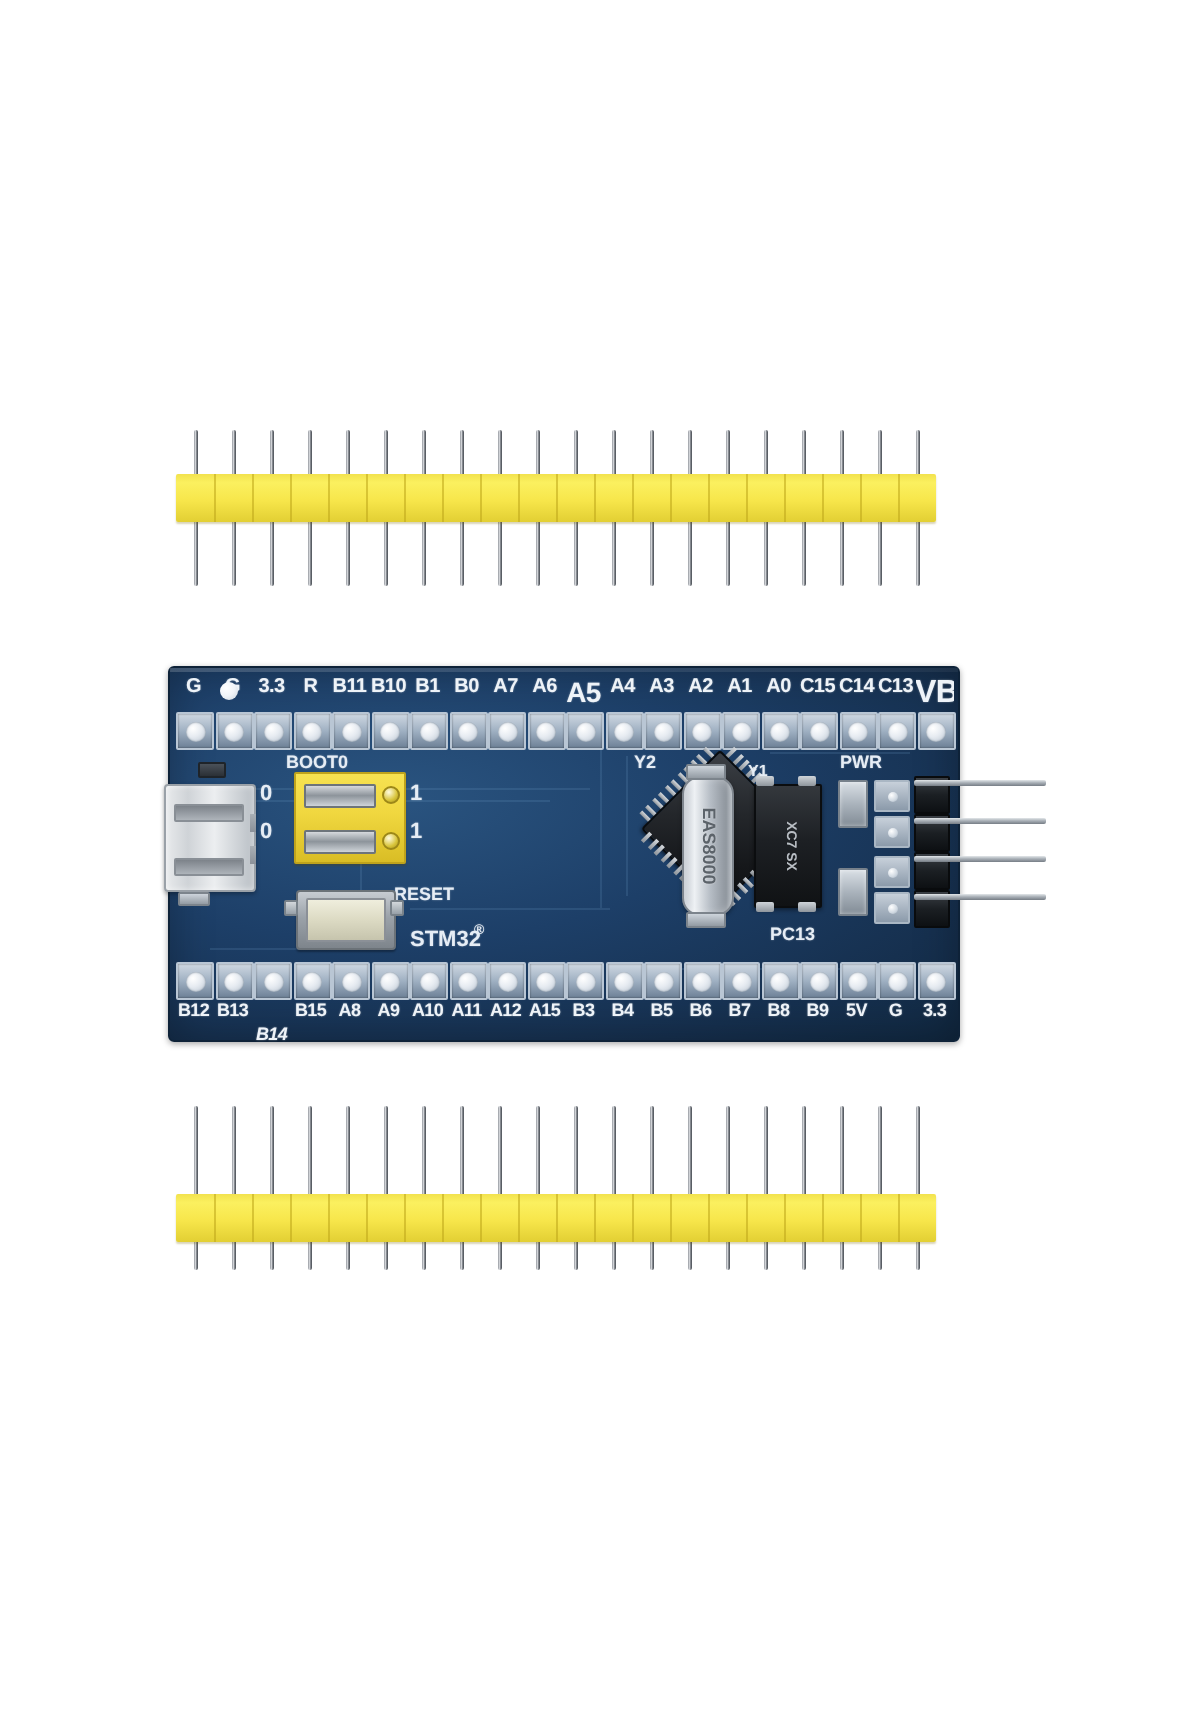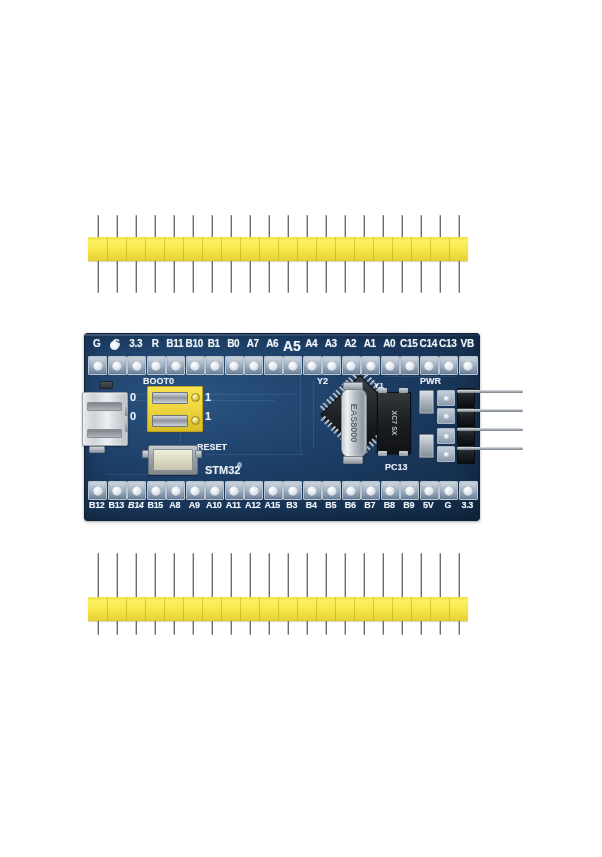--- a/index.html
+++ b/index.html
@@ -324,21 +324,21 @@
         <div class="silk" style="position: absolute; left: 175.5px; top: 0px; width: 19.5px; font-size: 10px;">A6</div>
         <div class="silk" style="position: absolute; left: 195px; top: 0px; width: 19.5px; font-size: 14px;">A5</div>
         <div class="silk" style="position: absolute; left: 214.5px; top: 0px; width: 19.5px; font-size: 10px;">A4</div>
         <div class="silk" style="position: absolute; left: 234px; top: 0px; width: 19.5px; font-size: 10px;">A3</div>
         <div class="silk" style="position: absolute; left: 253.5px; top: 0px; width: 19.5px; font-size: 10px;">A2</div>
         <div class="silk" style="position: absolute; left: 273px; top: 0px; width: 19.5px; font-size: 10px;">A1</div>
         <div class="silk" style="position: absolute; left: 292.5px; top: 0px; width: 19.5px; font-size: 10px;">A0</div>
         <div class="silk" style="position: absolute; left: 312px; top: 0px; width: 19.5px; font-size: 10px;">C15</div>
         <div class="silk" style="position: absolute; left: 331.5px; top: 0px; width: 19.5px; font-size: 10px;">C14</div>
         <div class="silk" style="position: absolute; left: 351px; top: 0px; width: 19.5px; font-size: 10px;">C13</div>
-        <div class="silk" style="position: absolute; left: 370.5px; top: 0px; width: 19.5px; font-size: 10px;">VB</div>
+        <div class="silk" style="position: absolute; left: 370.5px; top: 0px; width: 19.5px; font-size: 16px;">VB</div>
       </div>
     <div class="gnd-dot" style="left:25px; top:7px; width:9px; height:9px;"></div>
 
     <div class="pad-row" id="top-pads" style="left:2px; top:22px; width:390px; height:17px;">
         <div class="pad" style="position: absolute; left: 1.2px; top: 0px; width: 16.9px; height: 17px;">
           <i style="width: 10px; height: 10px;"></i>
         </div>
         <div class="pad" style="position: absolute; left: 20.7px; top: 0px; width: 16.9px; height: 17px;">
           <i style="width: 10px; height: 10px;"></i>
         </div>
@@ -586,21 +586,21 @@
           <i style="width: 10px; height: 10px;"></i>
         </div>
         <div class="pad" style="position: absolute; left: 371.7px; top: 0px; width: 16.9px; height: 17px;">
           <i style="width: 10px; height: 10px;"></i>
         </div>
       </div>
 
     <div class="label-row" id="bottom-labels" style="left:2px; top:167px; width:390px; height:13px;">
         <div class="silk" style="position: absolute; left: 0px; top: 0px; width: 19.5px; font-size: 9px;">B12</div>
         <div class="silk" style="position: absolute; left: 19.5px; top: 0px; width: 19.5px; font-size: 9px;">B13</div>
-        <div class="silk" style="position: absolute; left: 39px; top: 0px; width: 19.5px; font-size: 9px; font-style: italic;">B14</div>
+        <div class="silk" style="position: absolute; left: 39px; top: 12px; width: 19.5px; font-size: 9px; font-style: italic;">B14</div>
         <div class="silk" style="position: absolute; left: 58.5px; top: 0px; width: 19.5px; font-size: 9px;">B15</div>
         <div class="silk" style="position: absolute; left: 78px; top: 0px; width: 19.5px; font-size: 9px;">A8</div>
         <div class="silk" style="position: absolute; left: 97.5px; top: 0px; width: 19.5px; font-size: 9px;">A9</div>
         <div class="silk" style="position: absolute; left: 117px; top: 0px; width: 19.5px; font-size: 9px;">A10</div>
         <div class="silk" style="position: absolute; left: 136.5px; top: 0px; width: 19.5px; font-size: 9px;">A11</div>
         <div class="silk" style="position: absolute; left: 156px; top: 0px; width: 19.5px; font-size: 9px;">A12</div>
         <div class="silk" style="position: absolute; left: 175.5px; top: 0px; width: 19.5px; font-size: 9px;">A15</div>
         <div class="silk" style="position: absolute; left: 195px; top: 0px; width: 19.5px; font-size: 9px;">B3</div>
         <div class="silk" style="position: absolute; left: 214.5px; top: 0px; width: 19.5px; font-size: 9px;">B4</div>
         <div class="silk" style="position: absolute; left: 234px; top: 0px; width: 19.5px; font-size: 9px;">B5</div>

